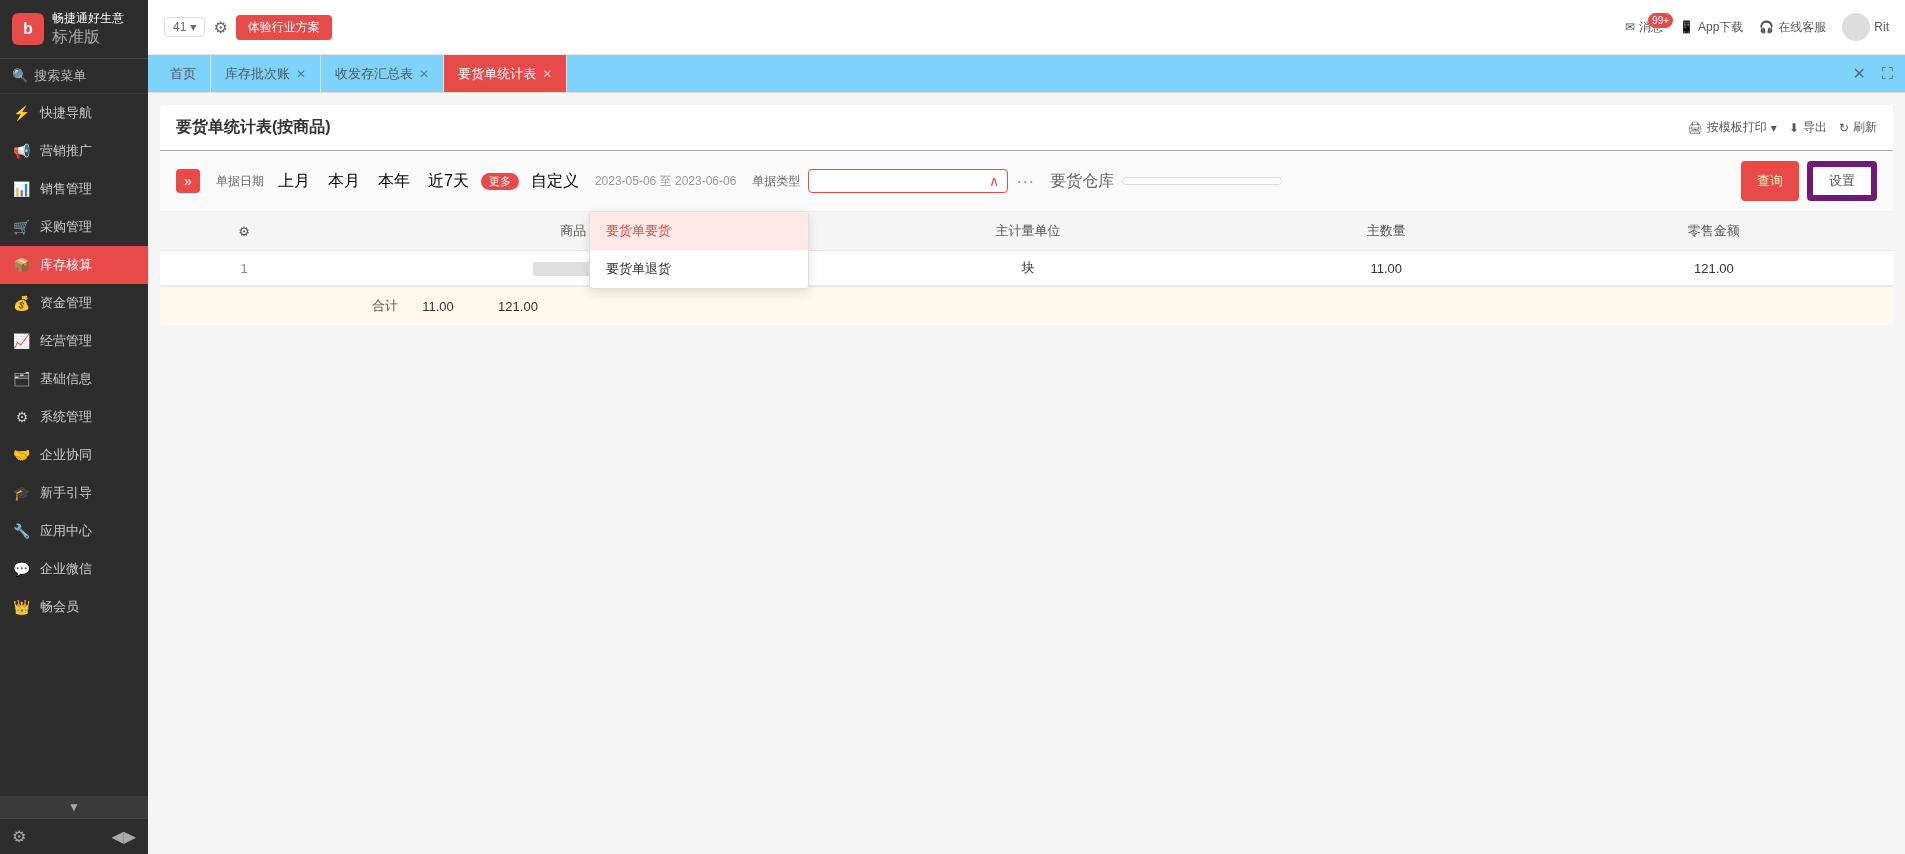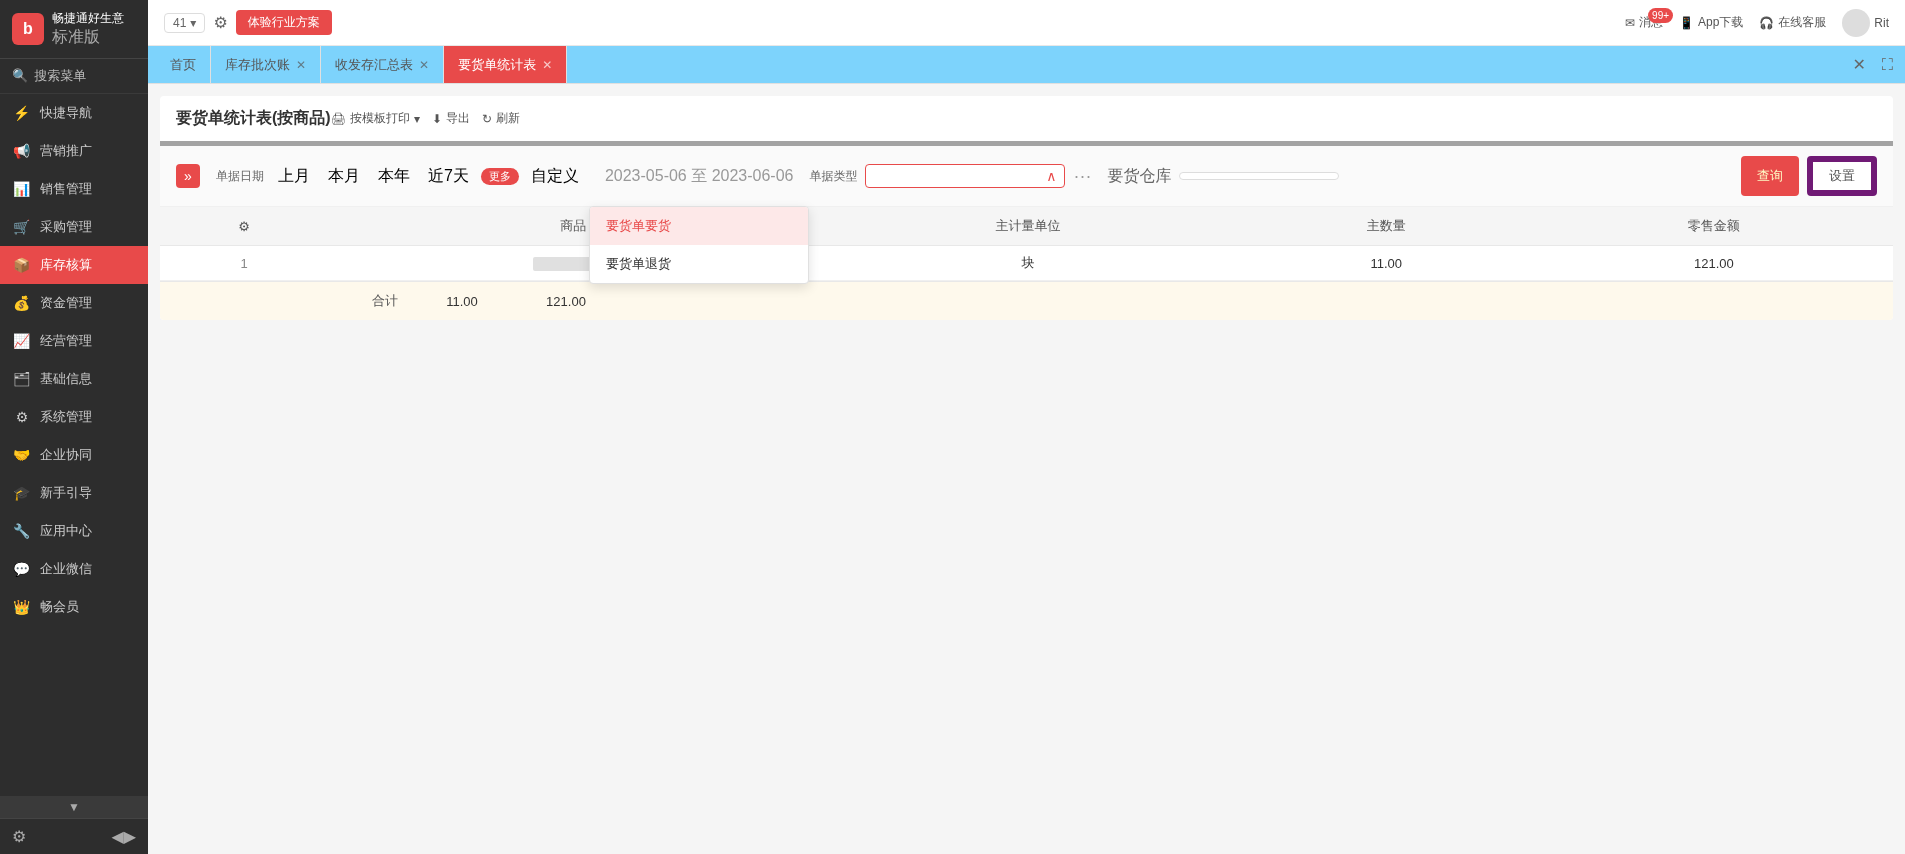--- a/index.html
+++ b/index.html
@@ -77,21 +77,21 @@
       flex: 1;
       display: flex;
       flex-direction: column;
       overflow: hidden;
       background: #f5f5f5;
     }
 
     
     .top-header {
       background: #fff;
-      height: 46px;
+      height: 55px;
       display: flex;
       align-items: center;
       justify-content: space-between;
       padding: 12px 16px;
       border-bottom: 1px solid #e8e8e8;
       flex-shrink: 0;
     }
     .header-left { display: flex; align-items: center; gap: 8px; }
     .header-selector {
       display: flex;
@@ -169,23 +169,23 @@
       background: #fff;
       margin: 12px;
       border-radius: 4px;
       overflow: hidden;
     }
 
     
     .page-header {
       display: flex;
       align-items: center;
-      justify-content: flex-start;
+      justify-content: space-between;
       padding: 12px 16px;
-      border-bottom: 5px solid #a3a3a3;
+      border-bottom: 1px solid #a3a3a3;
     }
     .page-title { font-size: 16px; font-weight: bold; color: #333; }
     .page-header-actions { display: flex; align-items: center; gap: 12px; }
     .action-btn {
       display: flex;
       align-items: center;
       gap: 4px;
       font-size: 12px;
       color: #555;
       cursor: pointer;
@@ -228,21 +228,21 @@
       cursor: pointer;
       padding: 2px 6px;
     }
     .date-btn-highlight {
       background: #e84a4a;
       color: #fff;
       border-radius: 10px;
       padding: 1px 8px;
       font-size: 11px;
     }
-    .date-range { font-size: 16px; color: #999; margin-left: 12px; }
+    .date-range { font-size: 12px; color: #999; margin-left: 2px; }
     .filter-select-wrapper {
       display: flex;
       align-items: center;
       gap: 4px;
       border: 1px solid #e84a4a;
       border-radius: 4px;
       padding: 3px 8px;
       min-width: 200px;
       background: #fff;
       position: relative;
@@ -347,21 +347,20 @@
     }
 
     
     .table-footer {
       background: #fef9ec;
       border-top: 1px solid #e8e8e8;
       display: flex;
       align-items: center;
       padding: 10px 12px;
       font-size: 13px;
-      gap: 24px;
     }
     .footer-label { color: #555; padding-left: 200px; }
     .footer-val { min-width: 80px; text-align: center; color: #333; }
 
     
     .scroll-arrow {
       width: 100%;
       background: #3a3a3a;
       color: #aaa;
       text-align: center;

